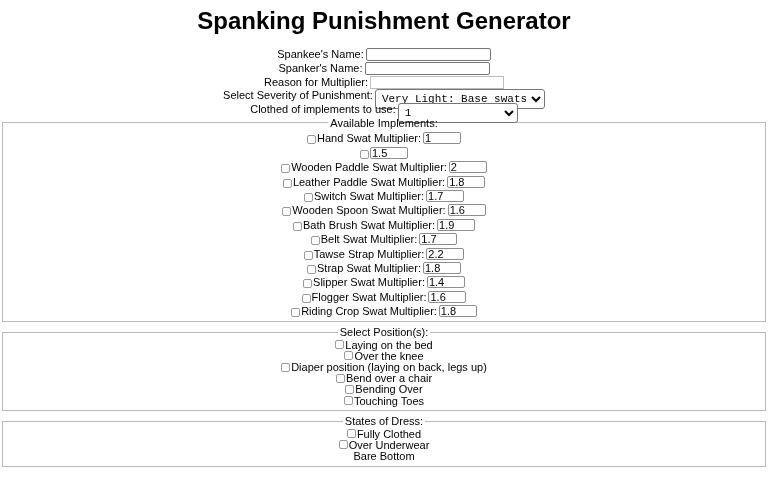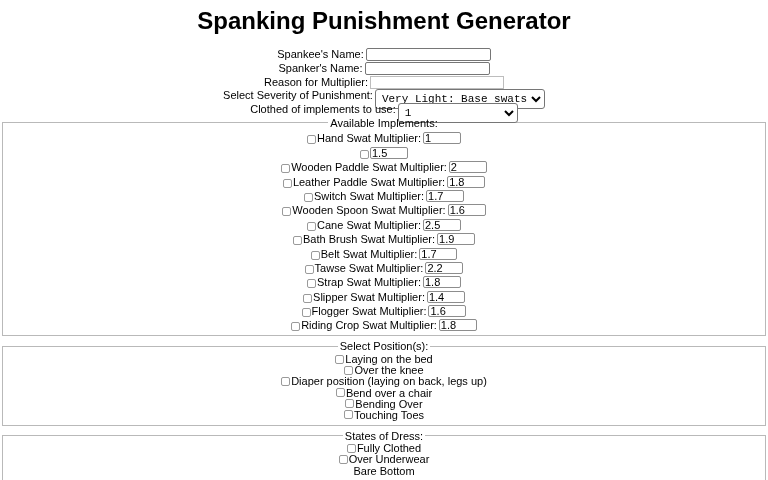--- a/index.html
+++ b/index.html
@@ -174,36 +174,31 @@
       <label class="lbl">Switch Swat Multiplier:</label>
       <input type="text" class="mult" value="1.7" style="">
     </div>
     <div class="imp-row">
       <input type="checkbox" class="cb" style="">
       <label class="lbl">Wooden Spoon Swat Multiplier:</label>
       <input type="text" class="mult" value="1.6" style="">
     </div>
     <div class="imp-row">
       <input type="checkbox" class="cb" style="">
-      <label class="lbl">Cane Swat Multiplier:</label>
-      <input type="text" class="mult" value="2.5" style="">
-    </div>
-    <div class="imp-row">
-      <input type="checkbox" class="cb" style="">
       <label class="lbl">Bath Brush Swat Multiplier:</label>
       <input type="text" class="mult" value="1.9" style="">
     </div>
     <div class="imp-row">
       <input type="checkbox" class="cb" style="">
       <label class="lbl">Belt Swat Multiplier:</label>
       <input type="text" class="mult" value="1.7" style="">
     </div>
     <div class="imp-row">
       <input type="checkbox" class="cb" style="">
-      <label class="lbl">Tawse Swat Multiplier:</label>
+      <label class="lbl">Tawse Strap Multiplier:</label>
       <input type="text" class="mult" value="2.2" style="">
     </div>
     <div class="imp-row">
       <input type="checkbox" class="cb" style="">
       <label class="lbl">Strap Swat Multiplier:</label>
       <input type="text" class="mult" value="1.8" style="">
     </div>
     <div class="imp-row">
       <input type="checkbox" class="cb" style="">
       <label class="lbl">Slipper Swat Multiplier:</label>

